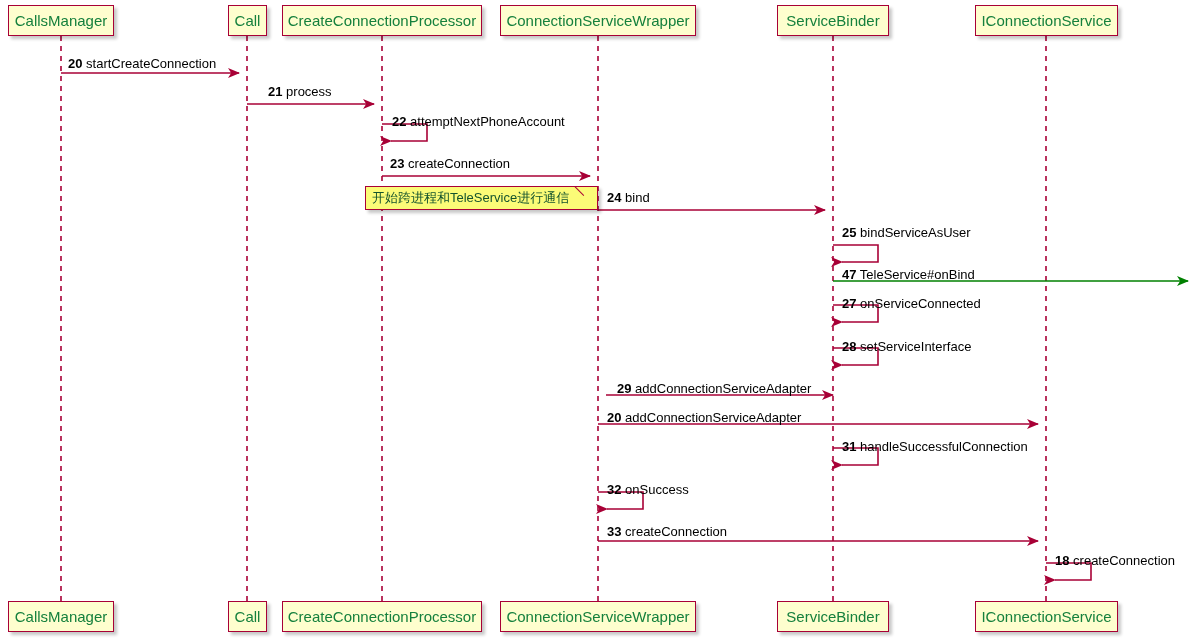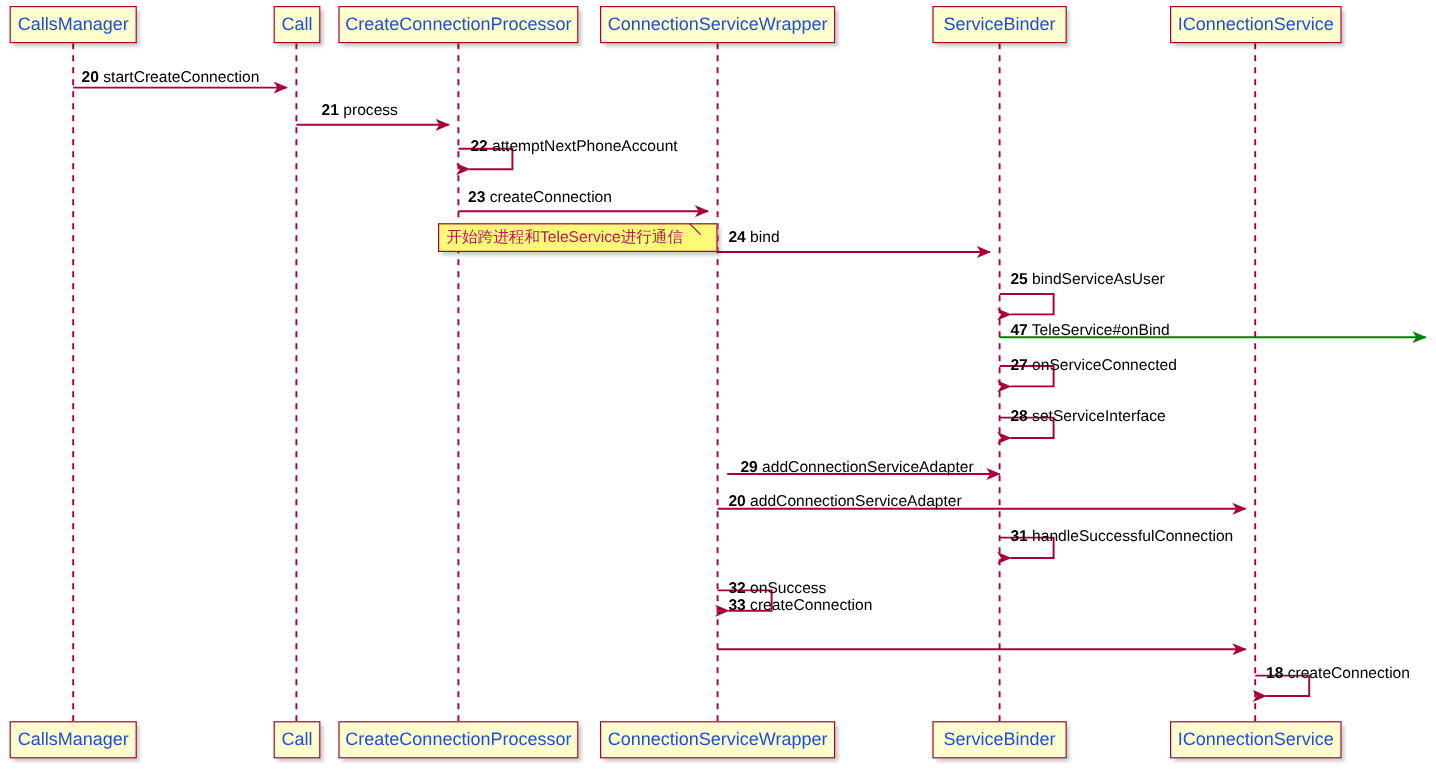--- a/index.html
+++ b/index.html
@@ -29,36 +29,36 @@
     position: absolute;
     box-sizing: border-box;
     background: #FEFECE;
     border: 1.5px solid #A80036;
     box-shadow: 3px 3px 3px rgba(0,0,0,0.22);
     display: flex;
     align-items: center;
     justify-content: center;
     height: 31px;
     font-size: 15px;
-    color: #1d4ed8;
+    color: #15803d;
     white-space: nowrap;
     font-family: "Liberation Sans", "DejaVu Sans", sans-serif;
   }
   .note-box {
     position: absolute;
     box-sizing: border-box;
     background: #FBFB77;
     border: 1px solid #A80036;
     box-shadow: 3px 3px 3px rgba(0,0,0,0.22);
     height: 24px;
     display: flex;
     align-items: center;
     padding-left: 6px;
     font-size: 13px;
-    color: #be185d;
+    color: #14532d;
     white-space: nowrap;
     font-family: "Liberation Sans", "DejaVu Sans", sans-serif;
   }
   .note-fold {
     position: absolute;
     width: 0;
     height: 0;
     border-left: 9px solid #FBFB77;
     border-top: 9px solid transparent;
     pointer-events: none;
@@ -188,21 +188,21 @@
   <div class="msg-label" style="left:390px; top:156px;"><b>23</b> createConnection</div>
   <div class="msg-label" style="left:607px; top:190px;"><b>24</b> bind</div>
   <div class="msg-label" style="left:842px; top:225px;"><b>25</b> bindServiceAsUser</div>
   <div class="msg-label" style="left:842px; top:267px;"><b>47</b> TeleService#onBind</div>
   <div class="msg-label" style="left:842px; top:296px;"><b>27</b> onServiceConnected</div>
   <div class="msg-label" style="left:842px; top:339px;"><b>28</b> setServiceInterface</div>
   <div class="msg-label" style="left:617px; top:381px;"><b>29</b> addConnectionServiceAdapter</div>
   <div class="msg-label" style="left:607px; top:410px;"><b>20</b> addConnectionServiceAdapter</div>
   <div class="msg-label" style="left:842px; top:439px;"><b>31</b> handleSuccessfulConnection</div>
   <div class="msg-label" style="left:607px; top:482px;"><b>32</b> onSuccess</div>
-  <div class="msg-label" style="left:607px; top:496px;"><b>33</b> createConnection</div>
+  <div class="msg-label" style="left:607px; top:524px;"><b>33</b> createConnection</div>
   <div class="msg-label" style="left:1055px; top:553px;"><b>18</b> createConnection</div>
 
   <div class="note-box" style="left:365px; top:186px; width:233px;">
     <span>开始跨进程和TeleService进行通信</span>
     <span class="note-fold" style="right:0; top:0;"></span>
     <span class="note-fold-line" style="right:9px; top:-1px;"></span>
   </div>
 
 </div>
 

